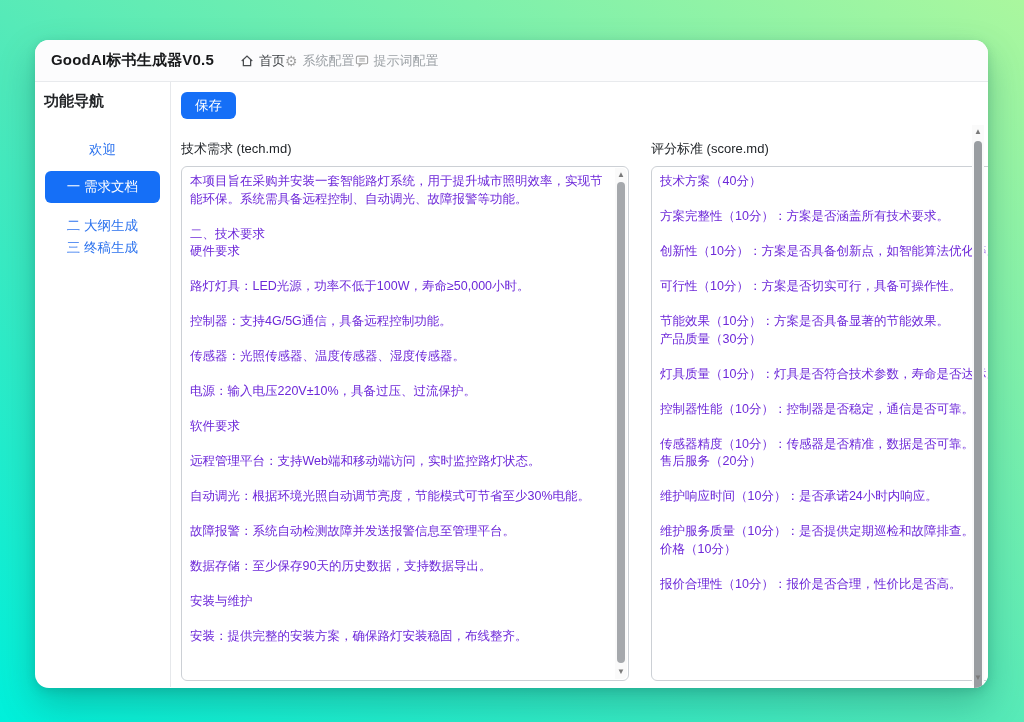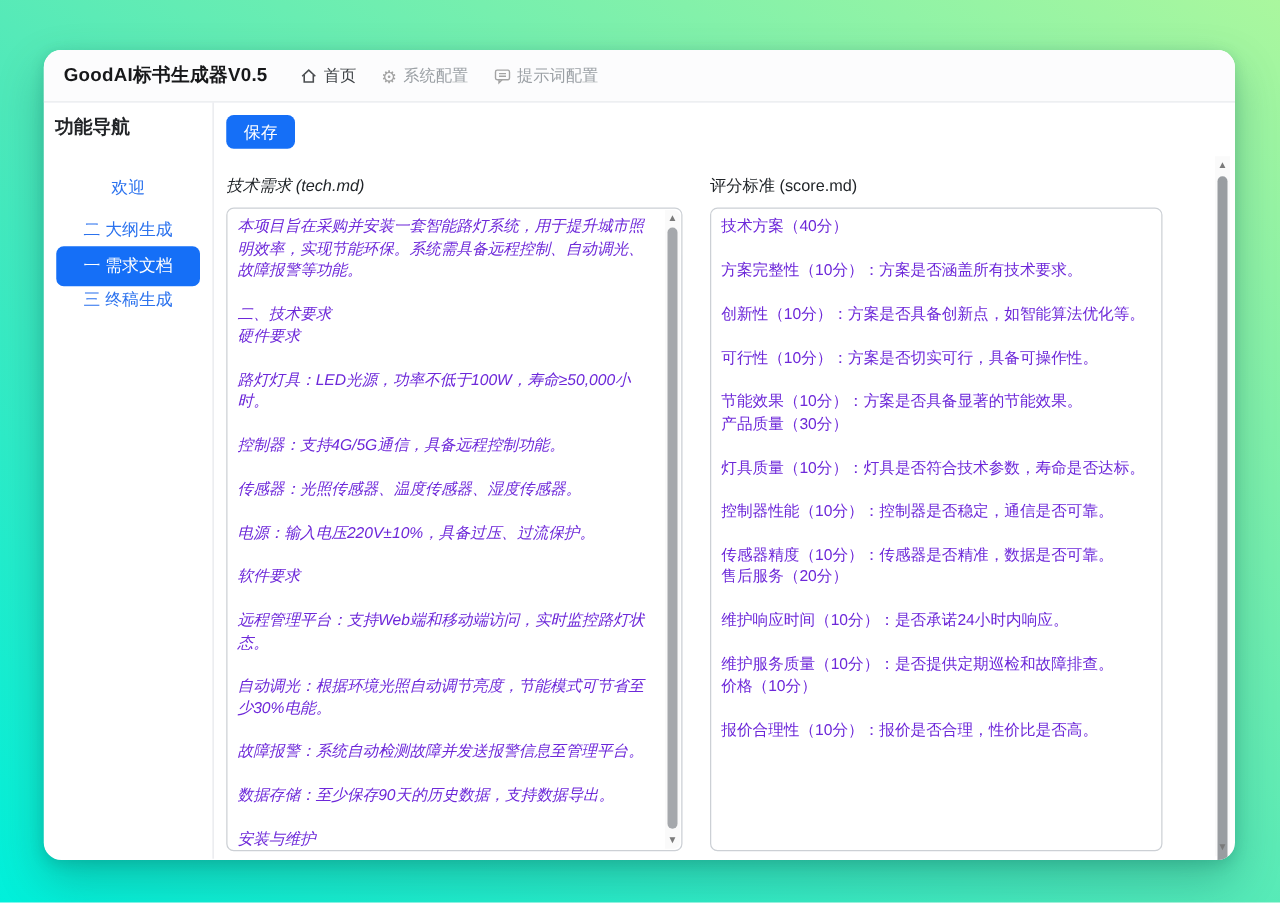--- a/index.html
+++ b/index.html
@@ -14,21 +14,21 @@
     background:#ffffff; border-radius:14px;
     box-shadow:0 16px 36px rgba(8,90,78,.30), 0 3px 10px rgba(8,90,78,.18);
     overflow:hidden;
   }
   
   .app-header {
     height:42px; display:flex; align-items:center; padding:0 16px;
     background:#fcfcfd; border-bottom:1px solid #e8eaed;
   }
   .app-title { font-size:15px; font-weight:700; color:#17181a; margin-right:26px; letter-spacing:.2px; }
-  .top-nav { display:flex; align-items:center; gap:20px; }
+  .top-nav { display:flex; align-items:center; }
   .nav-item { display:inline-flex; align-items:center; gap:5px; font-size:13px; color:#9ba0a5; text-decoration:none; cursor:pointer; }
   .nav-item.current { color:#3f4347; }
   .nav-item svg { display:block; }
   .gear-glyph { font-size:14px; line-height:1; color:#a3a3a3; }
   
   .content-row { position:relative; display:flex; height:605px; }
   
   .sidebar { width:136px; flex-shrink:0; border-right:1px solid #e6e8eb; padding-top:10px; }
   .sidebar-title { font-size:15px; font-weight:600; color:#222427; padding-left:9px; }
   .side-nav { margin-top:20px; }
@@ -48,21 +48,21 @@
   .save-btn {
     display:inline-block; background:#156ff7; color:#fff; border:none; cursor:pointer;
     font-size:13.5px; font-family:inherit; padding:5px 14px; border-radius:6px; height:27px;
   }
   .cols { display:flex; gap:22px; margin-top:21px; }
   .col-label { font-size:13px; color:#212529; margin-bottom:8px; }
   .editor-box {
     position:relative; border:1px solid #ccd0d5; border-radius:6px; background:#fff;
     height:515px; overflow:hidden;
   }
-  .col-tech  { width:365px;font-style:italic; }
+  .col-tech  { width:448px; }
   .col-score { width:362px; }
   .editor-text {
     font-size:12.5px; line-height:17.5px; color:#6d28d9;
     white-space:pre-wrap; overflow-wrap:break-word;
     padding:6px 8px 0 8px;
   }
   .col-tech .editor-text { padding-right:20px; }
   
   .v-scrollbar { position:absolute; background:#fafafa; }
   .sb-arrow { position:absolute; left:0; width:100%; text-align:center; color:#7a7a7a; font-size:8px; line-height:14px; height:14px; cursor:pointer; }
@@ -106,22 +106,22 @@
       </a>
     </nav>
   </header>
 
   <div class="content-row">
 
     <aside class="sidebar">
       <div class="sidebar-title">功能导航</div>
       <nav class="side-nav">
         <a class="side-link welcome">欢迎</a>
+        <a class="side-link active-item">一 需求文档</a>
         <a class="side-link outline">二 大纲生成</a>
-        <a class="side-link active-item">一 需求文档</a>
         <a class="side-link final">三 终稿生成</a>
       </nav>
     </aside>
 
     <main class="main-area">
       <button class="save-btn">保存</button>
 
       <div class="cols">
 
         <div class="col-tech">

